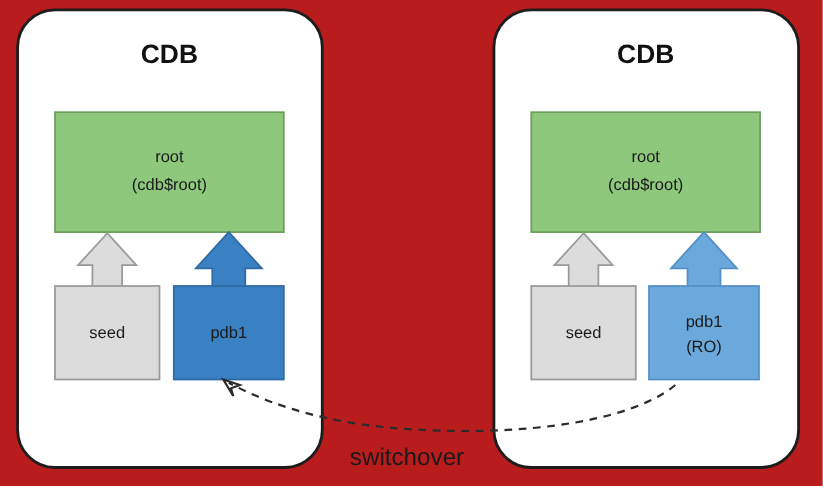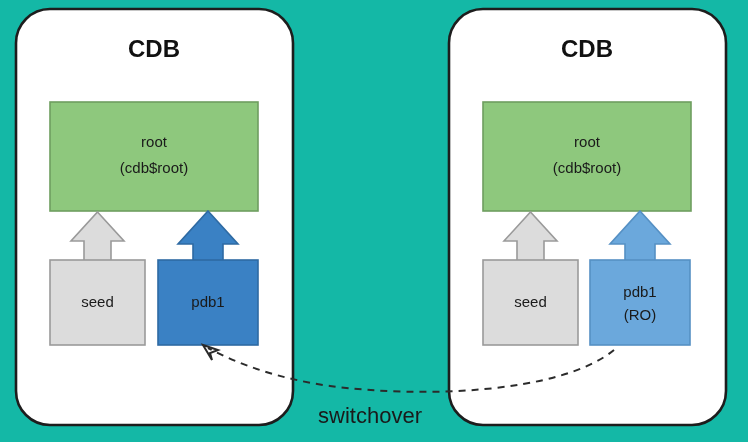--- a/index.html
+++ b/index.html
@@ -4,21 +4,21 @@
 <style>
   html, body {
     margin: 0;
     padding: 0;
     background: #ffffff;
   }
   #stage {
     position: relative;
     width: 748px;
     height: 442px;
-    background: #14b8a6;
+    background: #b91c1c;
     font-family: "Liberation Sans", sans-serif;
     overflow: hidden;
   }
   #diagram-svg {
     position: absolute;
     left: 0;
     top: 0;
     width: 748px;
     height: 442px;
     display: block;

